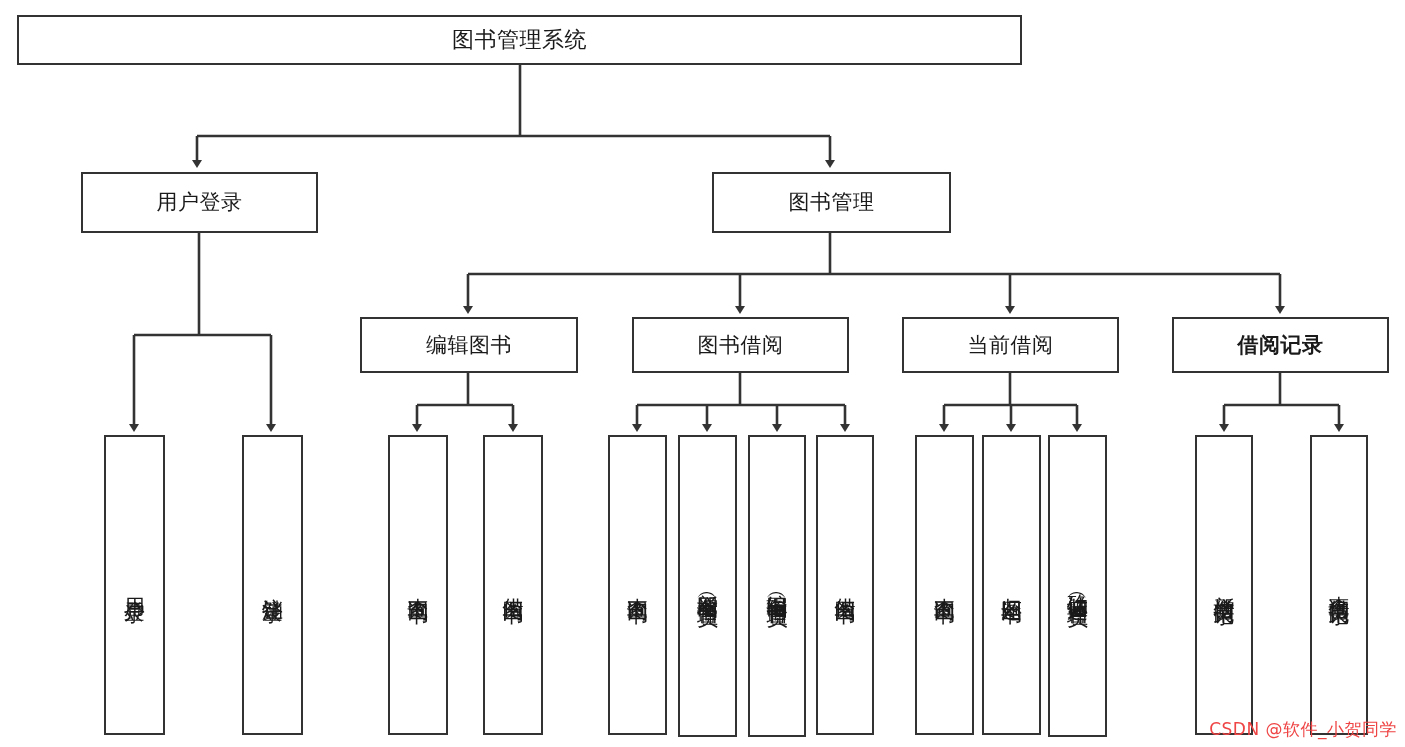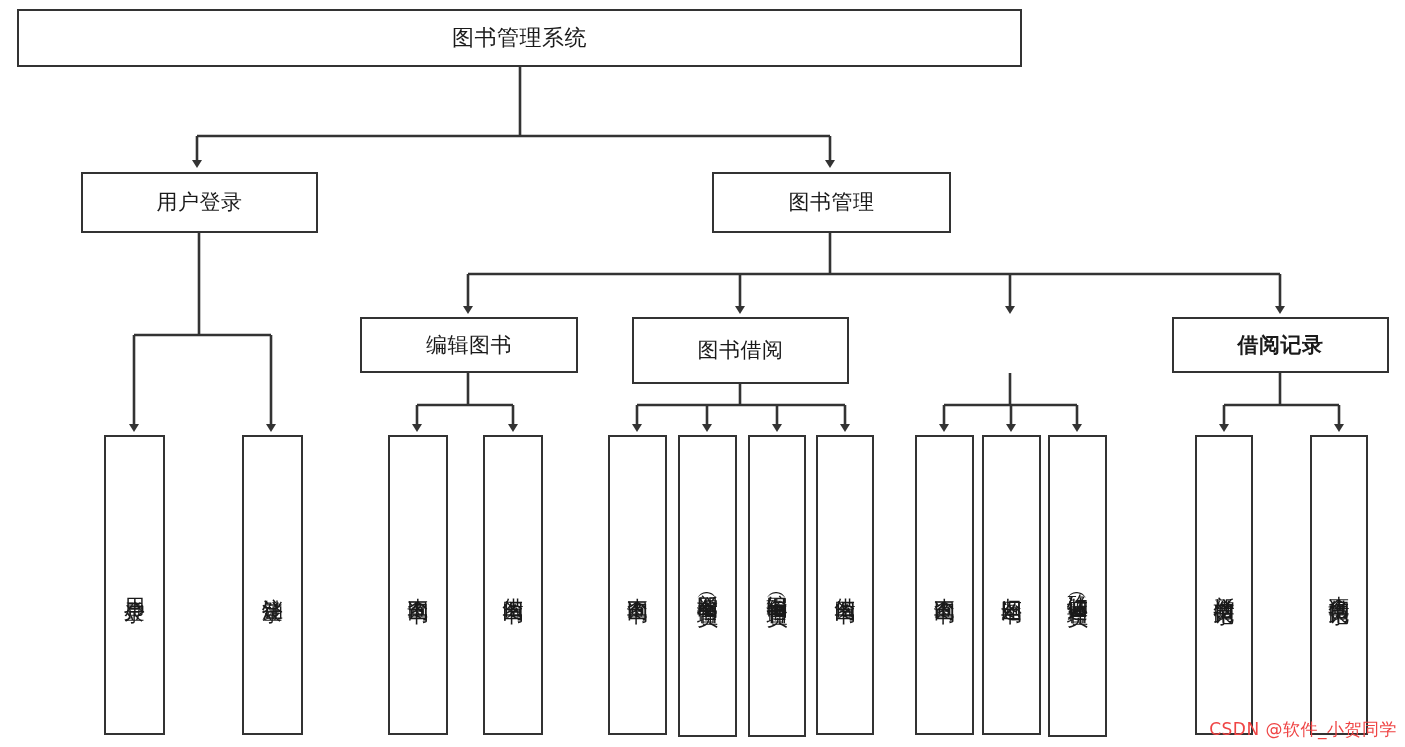--- a/index.html
+++ b/index.html
@@ -111,40 +111,43 @@
       <path d="M1011,405 L1011,428" marker-end="url(#arrowhead)"></path>
       <path d="M1077,405 L1077,428" marker-end="url(#arrowhead)"></path>
 
       <path d="M1280,373 L1280,405"></path>
       <path d="M1224,405 L1339,405"></path>
       <path d="M1224,405 L1224,428" marker-end="url(#arrowhead)"></path>
       <path d="M1339,405 L1339,428" marker-end="url(#arrowhead)"></path>
     </g>
   </svg>
 
-  <div class="node root" style="left:17px; top:9px; width:1005px; height:58px;">
+  <div class="node root" style="left:17px; top:15px; width:1005px; height:50px;">
     <span class="node-label">图书管理系统</span>
   </div>
 
   <div class="node" style="left:81px; top:172px; width:237px; height:61px;">
     <span class="node-label">用户登录</span>
   </div>
 
   <div class="node" style="left:712px; top:172px; width:239px; height:61px;">
     <span class="node-label">图书管理</span>
   </div>
 
   <div class="node" style="left:360px; top:317px; width:218px; height:56px;">
     <span class="node-label">编辑图书</span>
   </div>
 
-  <div class="node" style="left:632px; top:317px; width:217px; height:67px;">
+  <div class="node" style="left:632px; top:317px; width:217px; height:56px;">
     <span class="node-label">图书借阅</span>
   </div>
 
+  <div class="node" style="left:902px; top:317px; width:217px; height:56px;">
+    <span class="node-label">当前借阅</span>
+  </div>
 
   <div class="node" style="left:1172px; top:317px; width:217px; height:56px;font-weight:bold;">
     <span class="node-label">借阅记录</span>
   </div>
 
   <div class="node vertical" style="left:104px; top:435px; width:61px; height:300px;">
     <span class="node-label">用户登录</span>
   </div>
 
   <div class="node vertical" style="left:242px; top:435px; width:61px; height:300px;">

